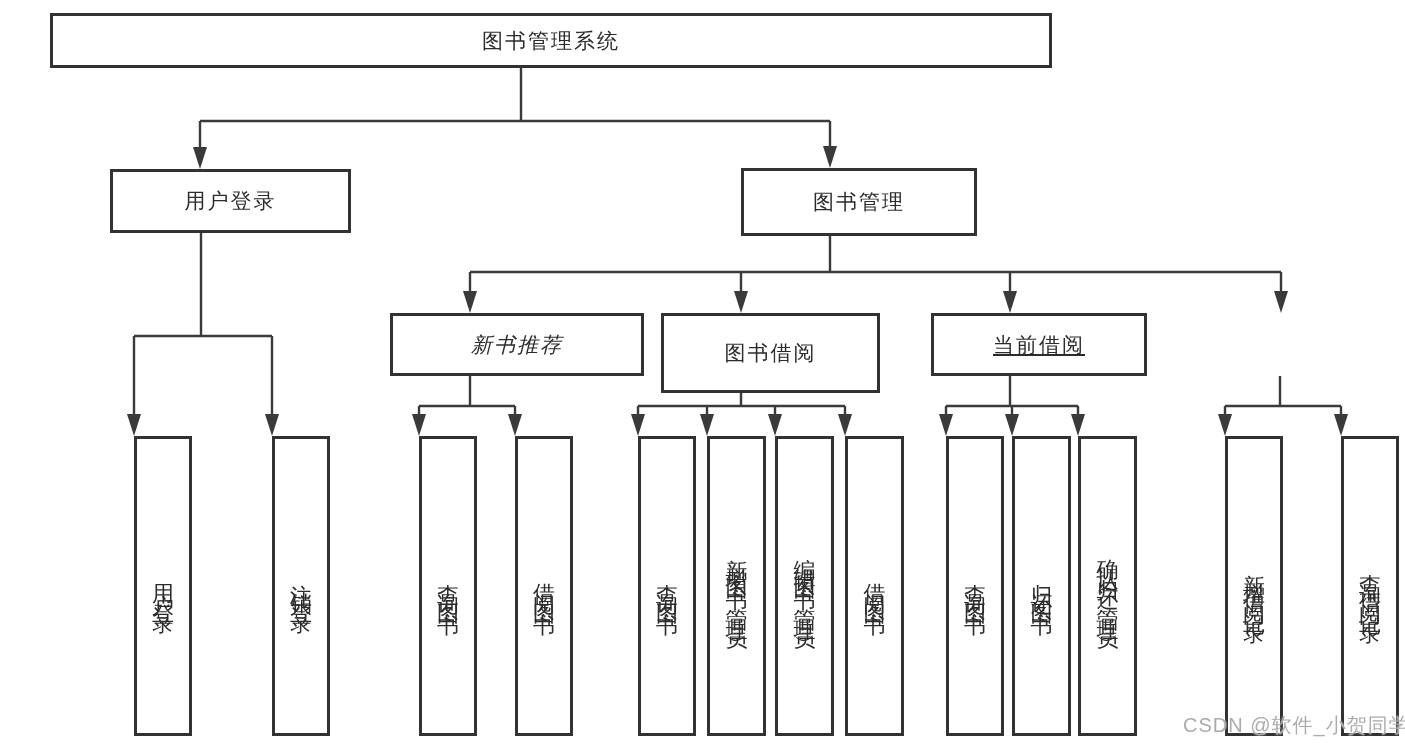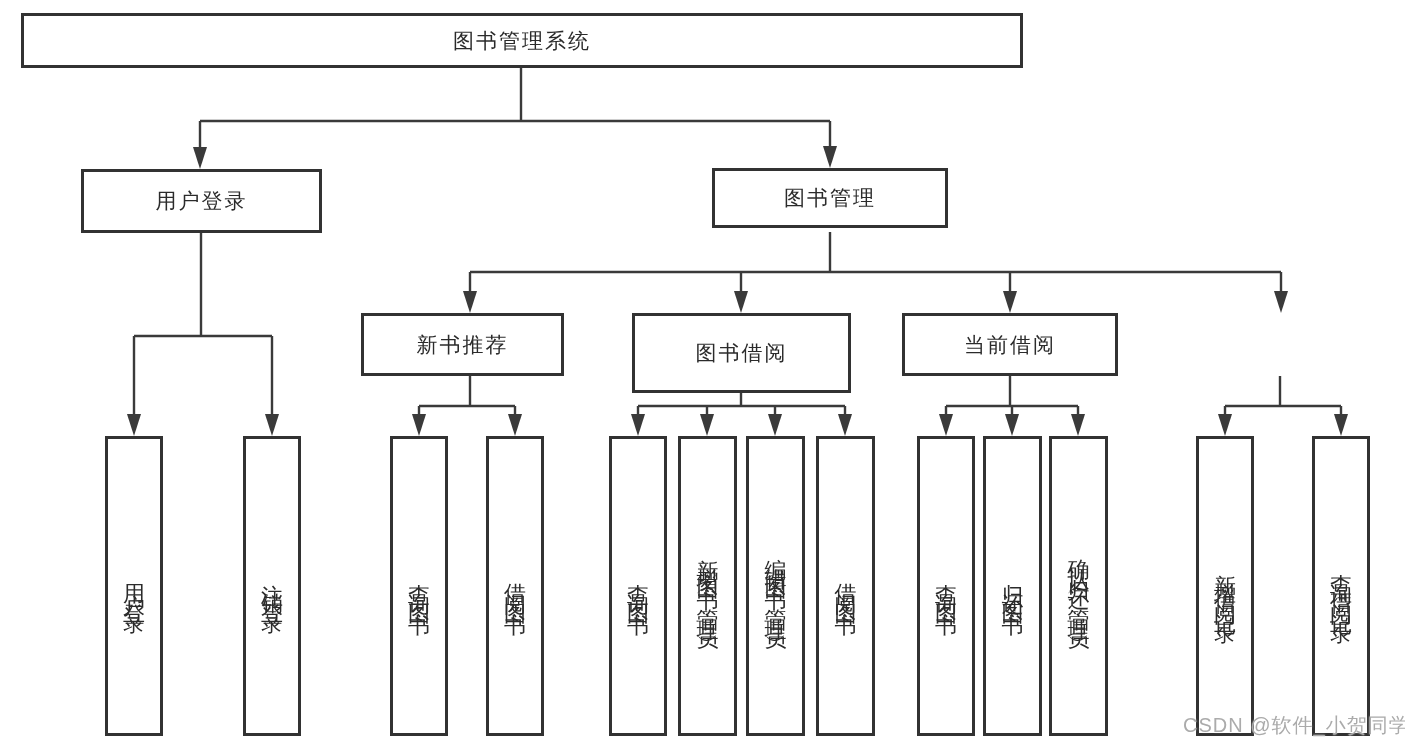--- a/index.html
+++ b/index.html
@@ -21,44 +21,45 @@
   #connectors path.stem{stroke:var(--line);stroke-width:2.4;fill:none;}
   #connectors .head{fill:var(--line);stroke:none;}
   .node{
     position:absolute;
     box-sizing:border-box;
     border:3px solid var(--border);
     background:#fff;
     display:flex;align-items:center;justify-content:center;
     color:var(--text);
     z-index:2;
+    margin-left:29px;
   }
   .hbox span{
     font-size:21px;
     letter-spacing:2px;
     white-space:nowrap;
     color:var(--text);
   }
   .vbox span{
     writing-mode:vertical-rl;
     text-orientation:mixed;
     font-size:22px;
     letter-spacing:10px;
     color:var(--text);
     line-height:1;
   }
   
   .n-root{left:21px;top:13px;width:1002px;height:55px;}
   
   .n-userlogin{left:81px;top:169px;width:241px;height:64px;}
-  .n-bookmgmt{left:712px;top:168px;width:236px;height:60px;}
+  .n-bookmgmt{left:712px;top:168px;width:236px;height:68px;}
   
-  .n-newbook{left:361px;top:313px;width:203px;height:63px;}
+  .n-newbook{left:361px;top:313px;width:254px;height:63px;font-style:italic;}
   .n-borrowmod{left:632px;top:313px;width:219px;height:80px;}
-  .n-current{left:902px;top:313px;width:216px;height:63px;}
+  .n-current{left:902px;top:313px;width:216px;height:63px;text-decoration:underline;}
   .n-records{left:1172px;top:313px;width:217px;height:63px;}
   
   .leaf{top:436px;width:58px;height:300px;}
   .l-login{left:105px;}
   .l-logout{left:243px;}
   .l-q1{left:390px;}
   .l-b1{left:486px;}
   .l-q2{left:609px;}
   .l-add{left:678px;width:59px;}
   .l-edit{left:746px;width:59px;}

